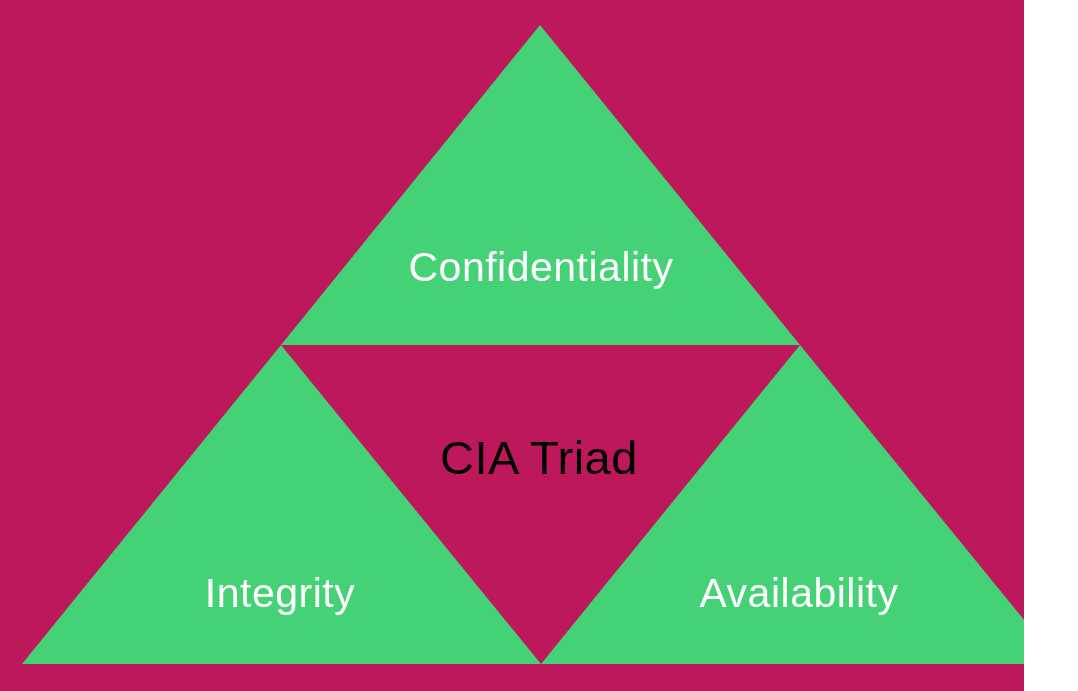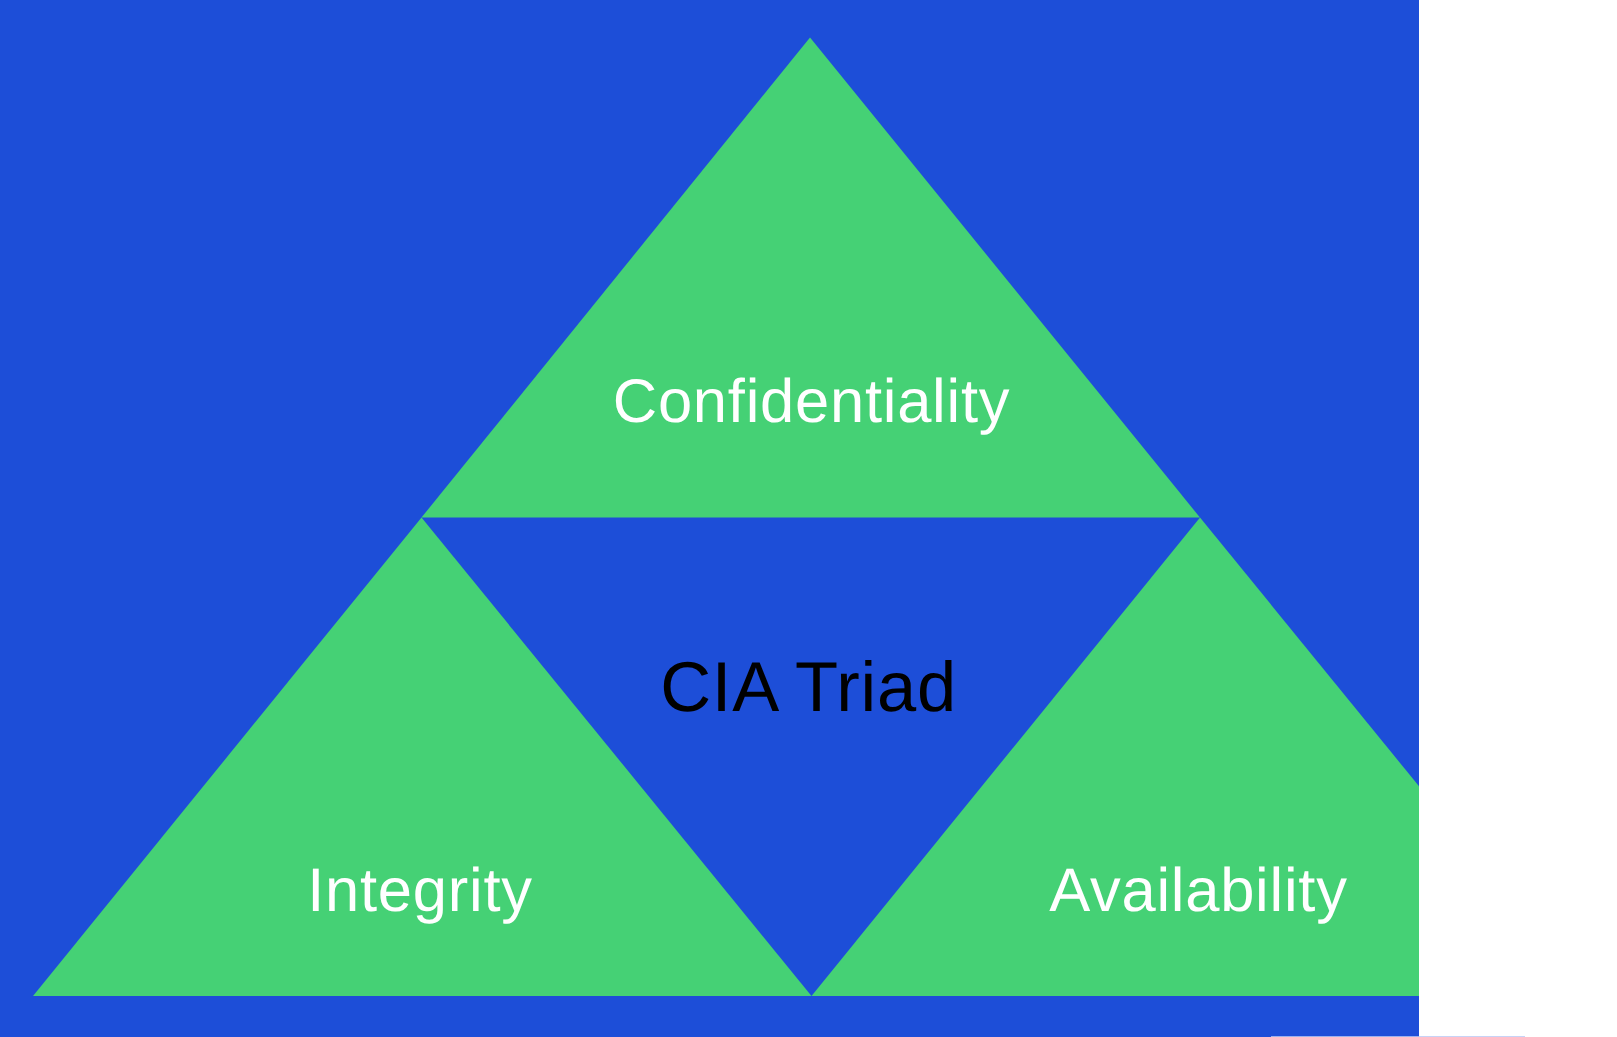--- a/index.html
+++ b/index.html
@@ -3,23 +3,23 @@
 <meta charset="utf-8">
 <style>
   html, body {
     margin: 0;
     padding: 0;
     background: #ffffff;
     font-family: "Liberation Sans", sans-serif;
   }
   .canvas {
     position: relative;
-    width: 946px;
+    width: 1024px;
     height: 691px;
-    background: #1d4ed8;
+    background: #be185d;
     overflow: hidden;
   }
   svg.diagram {
     display: block;
     width: 1078px;
     height: 691px;
   }
   .node-label {
     font-family: "Liberation Sans", sans-serif;
     font-size: 41px;

